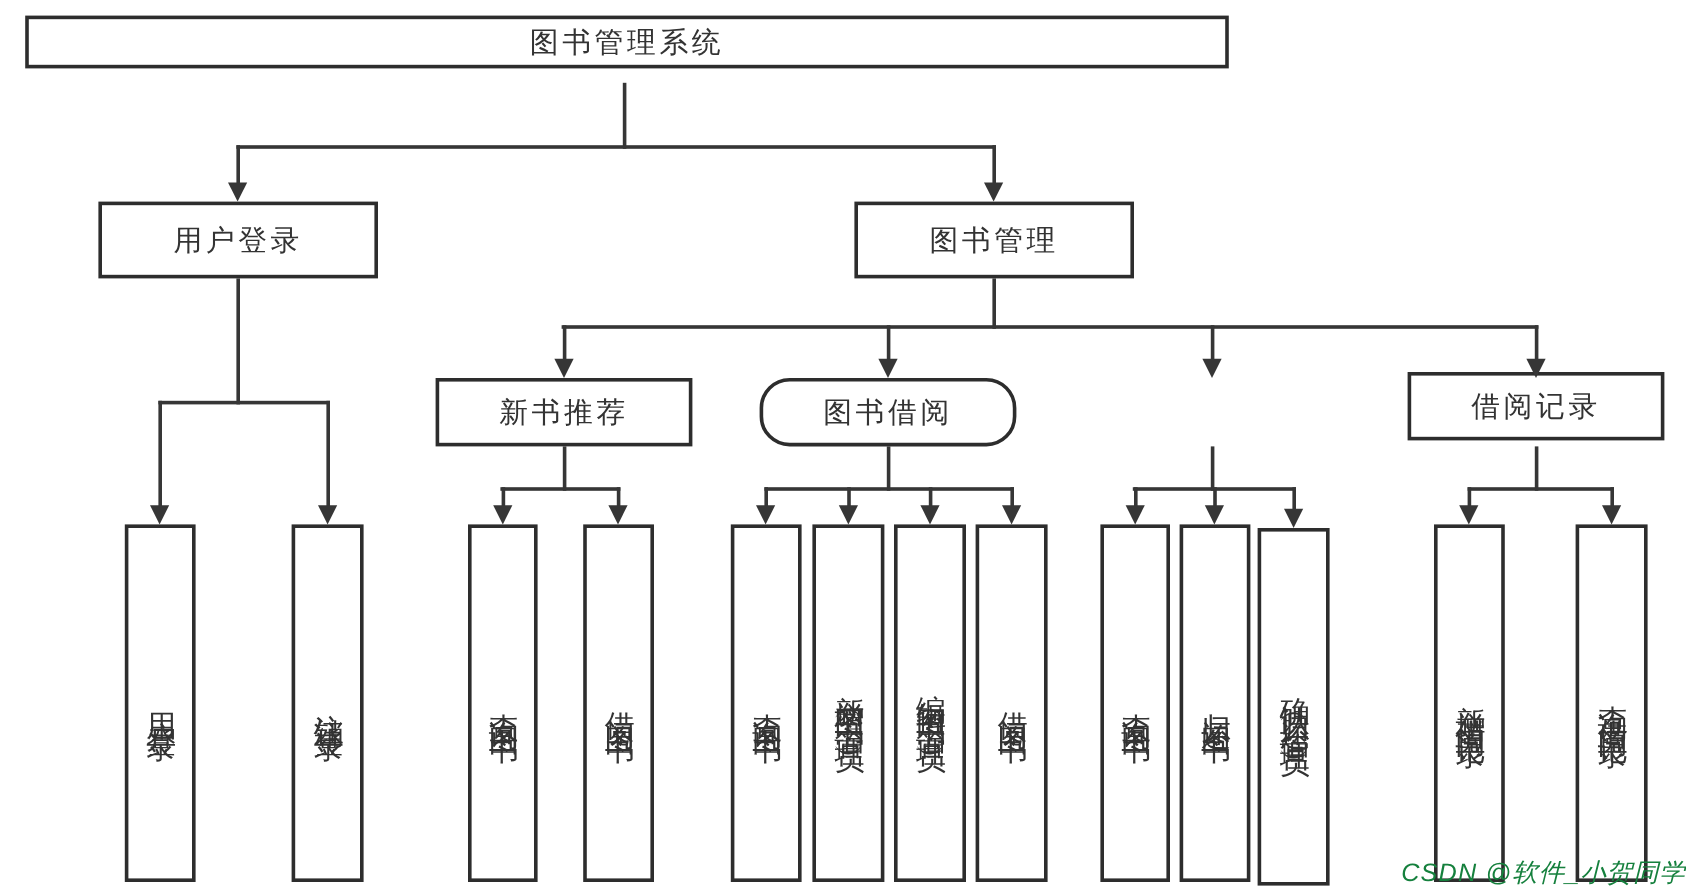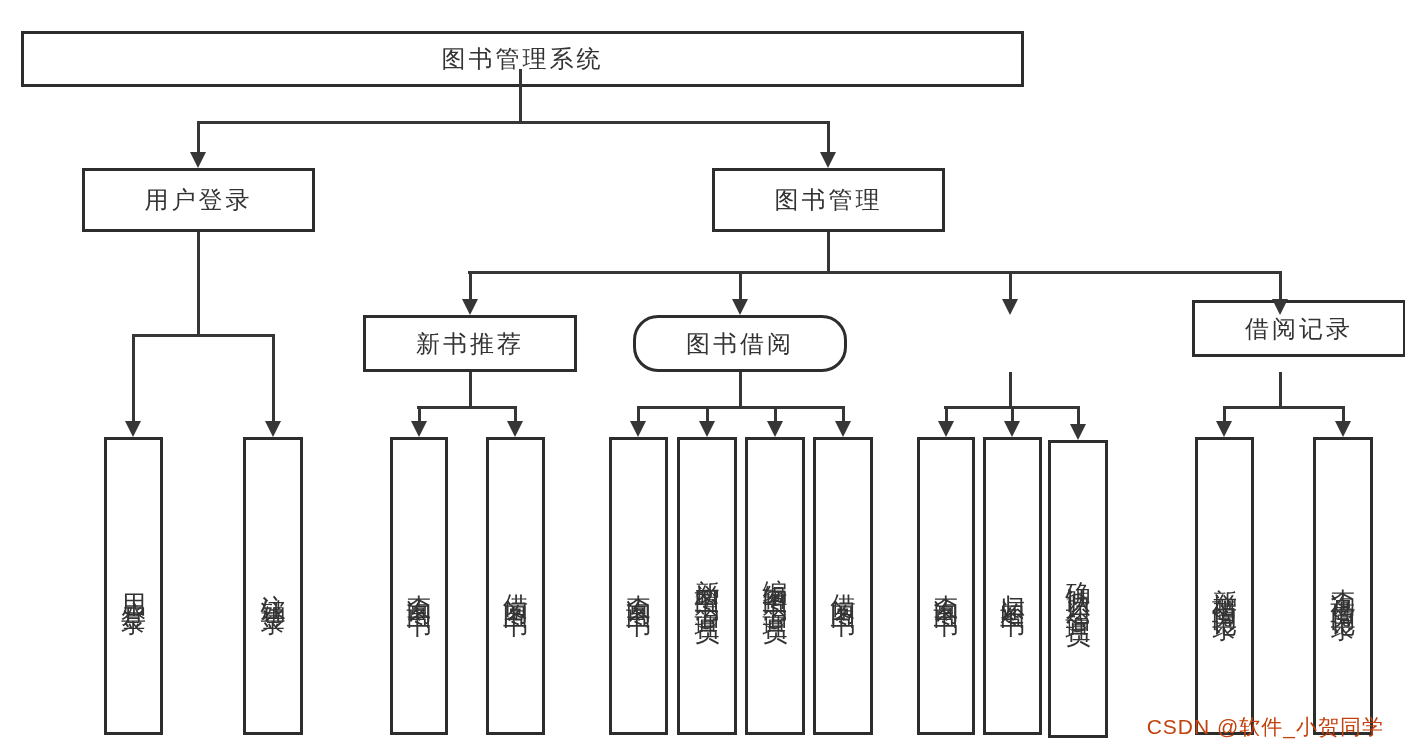--- a/index.html
+++ b/index.html
@@ -55,52 +55,53 @@
     margin-left: -8px;
     bottom: 0;
     width: 0;
     height: 0;
     border-left: 8px solid transparent;
     border-right: 8px solid transparent;
     border-top: 16px solid #363636;
   }
   .watermark {
     position: absolute;
-    right: 21px;
+    right: 0;
     bottom: 6px;
     font-size: 21px;
     letter-spacing: 1px;
-    color: #c2410c;
+    color: #15803d;
     z-index: 5;
     white-space: nowrap;
+    font-style: italic;
   }
 </style>
 </head>
 <body>
 
 <div class="stage">
 
-  <div class="box" style="left:21px;top:31px;width:1003px;height:56px;">
+  <div class="box" style="left:21px;top:13px;width:1003px;height:44px;">
     <span class="hlabel">图书管理系统</span>
   </div>
 
   <div class="box" style="left:82px;top:168px;width:233px;height:64px;">
     <span class="hlabel">用户登录</span>
   </div>
   <div class="box" style="left:363px;top:315px;width:214px;height:57px;">
     <span class="hlabel">新书推荐</span>
   </div>
 
   <div class="box" style="left:712px;top:168px;width:233px;height:64px;">
     <span class="hlabel">图书管理</span>
   </div>
   <div class="box" style="left:633px;top:315px;width:214px;height:57px;border-radius:25px;">
     <span class="hlabel">图书借阅</span>
   </div>
-  <div class="box" style="left:1173px;top:300px;width:214px;height:57px;margin-left:19px;">
+  <div class="box" style="left:1173px;top:310px;width:214px;height:57px;">
     <span class="hlabel">借阅记录</span>
   </div>
 
   <div class="box" style="left:104px;top:437px;width:59px;height:298px;">
     <span class="vlabel">用户登录</span>
   </div>
   <div class="box" style="left:243px;top:437px;width:60px;height:298px;">
     <span class="vlabel">注销登录</span>
   </div>
 

